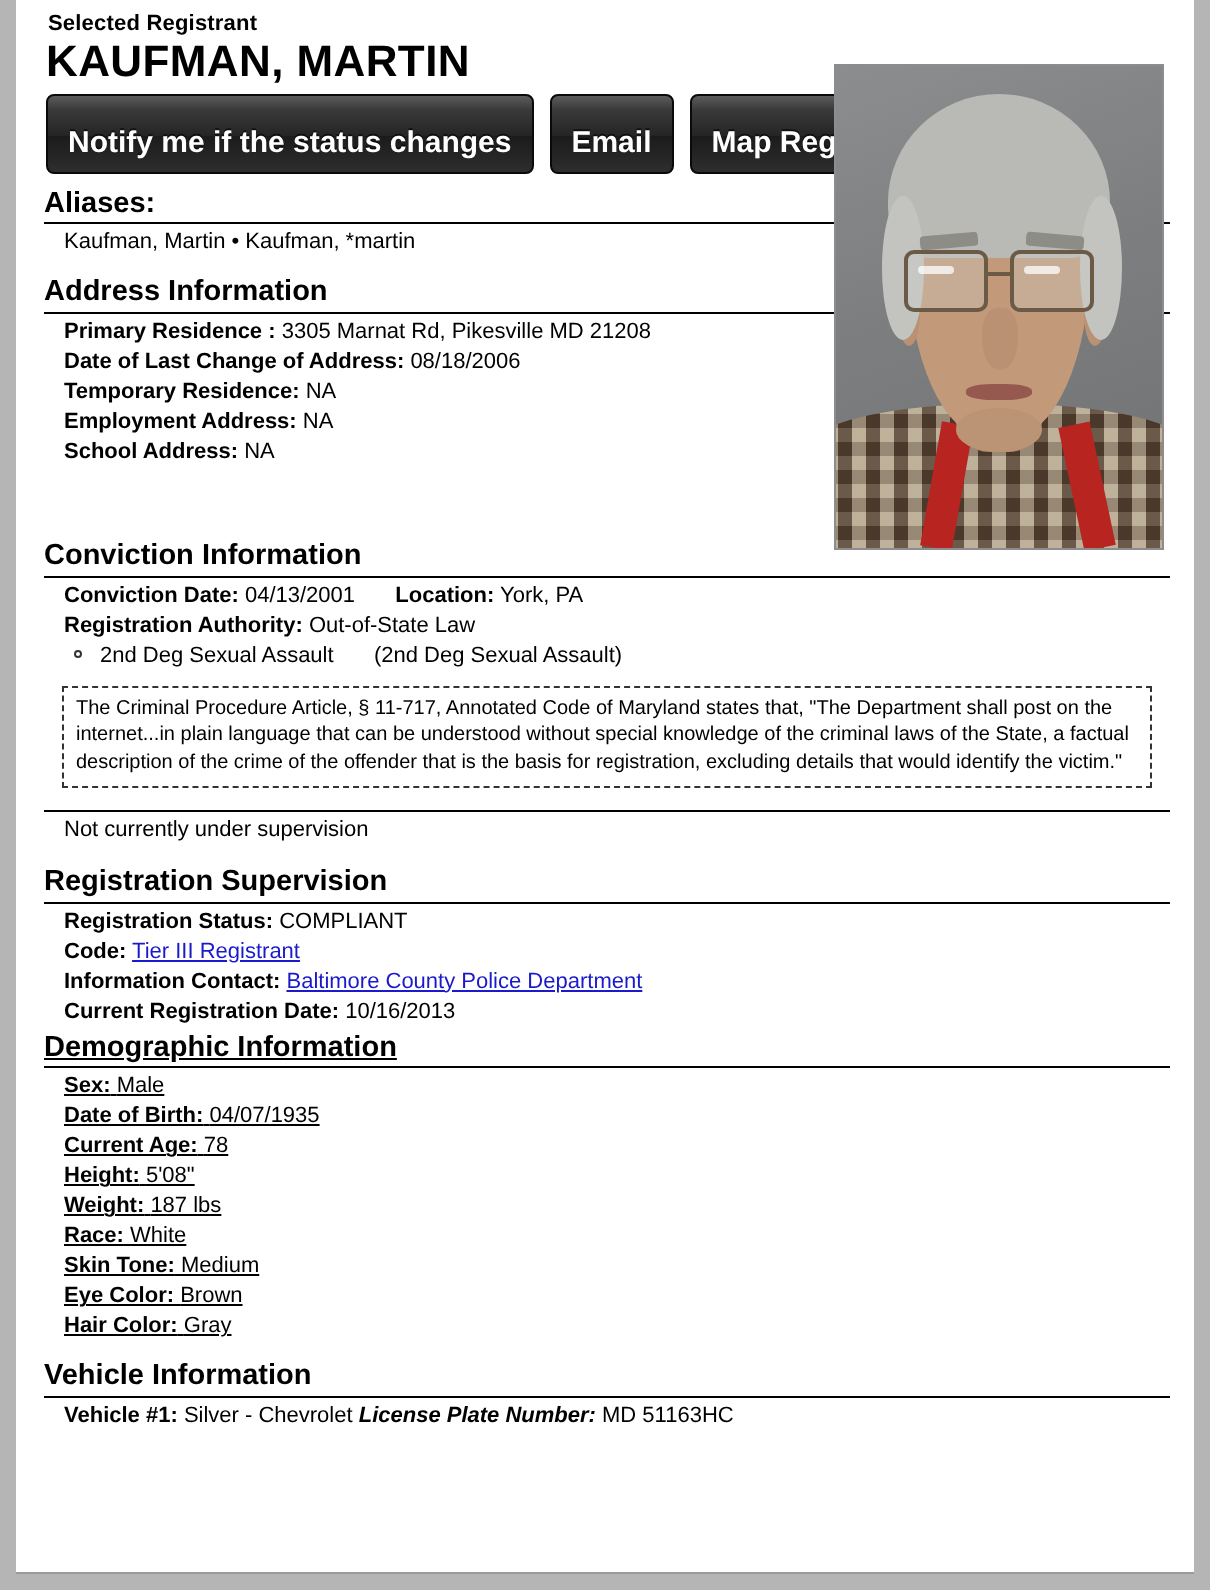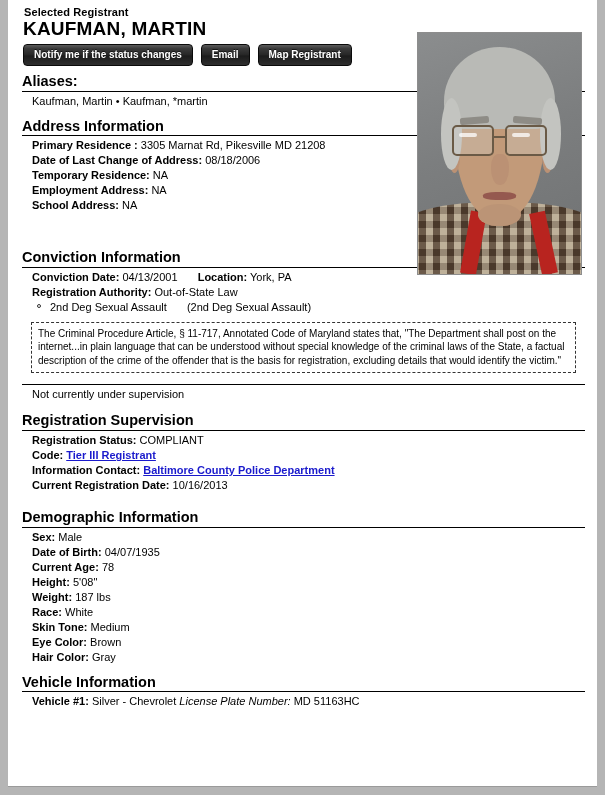--- a/index.html
+++ b/index.html
@@ -30,34 +30,34 @@
 
   
   .sel-label {
     font-size: 11px;
     font-weight: bold;
     color: #000;
     letter-spacing: 0.1px;
     margin: 0 0 1px 2px;
   }
   .reg-name {
-    font-size: 19px;
+    font-size: 22px;
     font-weight: bold;
     color: #000;
     letter-spacing: 0.2px;
     line-height: 1.05;
     margin: 0 0 5px 1px;
   }
 
   
   .btnrow { display: flex; gap: 8px; margin: 0 0 7px 1px; }
   .btn {
     display: inline-block;
-    padding: 4px 10px 5px 10px;
-    font-size: 10px;
+    padding: 16px 10px 5px 10px;
+    font-size: 15px;
     font-weight: bold;
     color: #ffffff;
     text-align: center;
     border: 1px solid #0a0a0a;
     border-radius: 4px;
     background: linear-gradient(to bottom, #5c5c5c 0%, #3a3a3a 18%, #252525 52%, #1b1b1b 53%, #2e2e2e 100%);
     text-shadow: 0 -1px 0 rgba(0,0,0,.6);
     line-height: 1.1;
     cursor: pointer;
     white-space: nowrap;
@@ -81,25 +81,24 @@
   .sec-body { padding-left: 10px; }
 
   .row {
     font-size: 11px;
     color: #000;
     line-height: 15px;
     white-space: nowrap;
   }
   .k { font-weight: bold; }
   .v { font-weight: normal; }
-  .ital { font-style: italic; font-weight: normal; }
+  .ital { font-style: italic; font-weight: bold; }
   a.link {
     color: #1a1acc;
     text-decoration: underline;
-    font-weight: bold;
   }
   .plain { font-size: 11px; line-height: 15px; color: #000; }
 
   
   .charges-label { font-size: 11px; line-height: 15px; color: #000; }
   .charge-item {
     font-size: 11px;
     line-height: 15px;
     color: #000;
     padding-left: 18px;
@@ -352,21 +351,21 @@
             <span class="k">Information Contact:</span>
             <a class="link" href="#">Baltimore County Police Department</a>
           </div>
           <div class="row">
             <span class="k">Current Registration Date:</span>
             <span class="v">10/16/2013</span>
           </div>
         </div>
       </div>
 
-      <div class="sec" style="margin-top:16px;">
+      <div class="sec" style="margin-top:2px;text-decoration:underline;">
         <div class="sec-title">Demographic Information</div>
         <div class="sec-rule"></div>
         <div class="sec-body">
           <div class="row">
             <span class="k">Sex:</span>
             <span class="v">Male</span>
           </div>
           <div class="row">
             <span class="k">Date of Birth:</span>
             <span class="v">04/07/1935</span>

